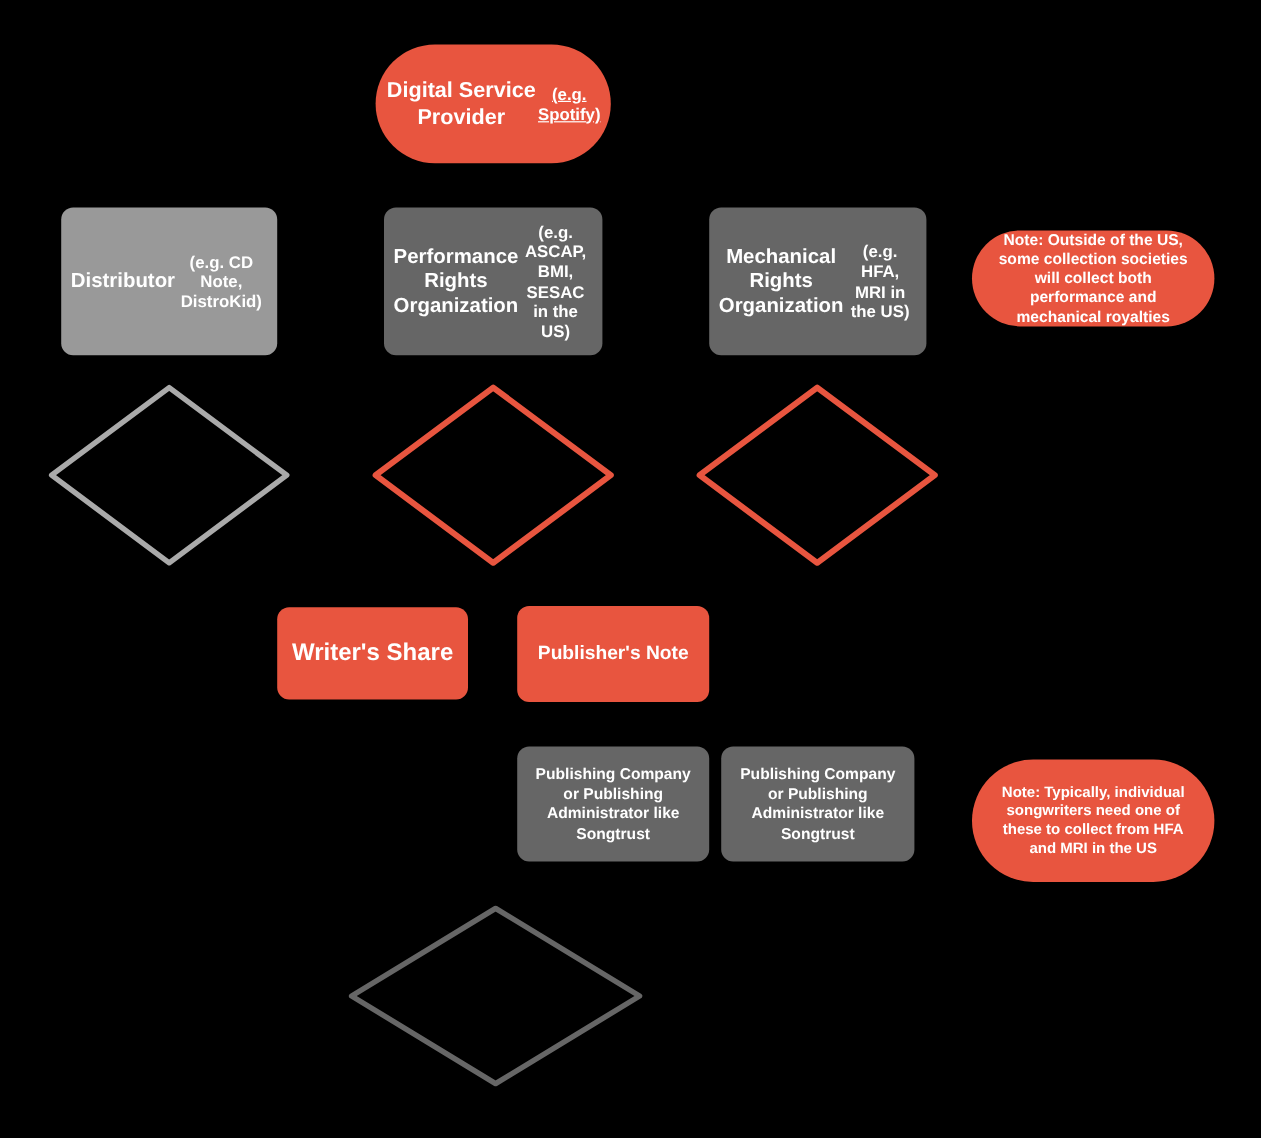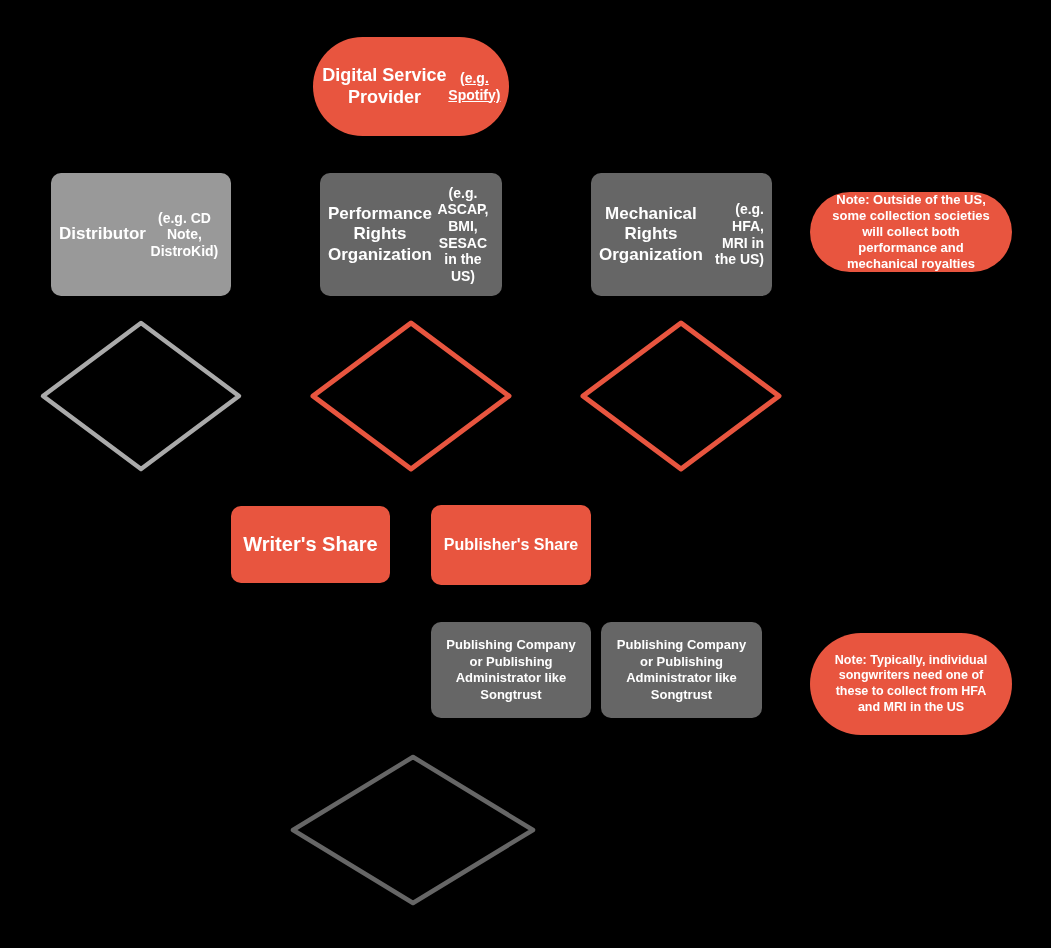--- a/index.html
+++ b/index.html
@@ -66,21 +66,21 @@
     <span class="sub" style="font-size:14px;">(e.g. CD Note, DistroKid)</span>
   </div>
 
   <div class="node rrect gray-dark" style="left:320px; top:173px; width:182px; height:123px;">
     <span class="title" style="font-size:17px;">Performance Rights Organization</span>
     <span class="sub" style="font-size:14px;">(e.g. ASCAP, BMI, SESAC in the US)</span>
   </div>
 
   <div class="node rrect gray-dark" style="left:591px; top:173px; width:181px; height:123px;">
     <span class="title" style="font-size:17px;">Mechanical Rights Organization</span>
-    <span class="sub" style="font-size:14px;text-align:right;">(e.g. HFA, MRI in the US)</span>
+    <span class="sub" style="font-size:14px;">(e.g. HFA, MRI in the US)</span>
   </div>
 
   <div class="node pill red" style="left:810px; top:192px; width:202px; height:80px; font-size:13px; line-height:1.22; padding:6px 16px;">
     <span class="title">Note: Outside of the US, some collection societies will collect both performance and mechanical royalties</span>
   </div>
 
   <svg class="diamond" style="left:38px; top:318px;" width="206" height="156" viewBox="0 0 206 156">
     <path d="M 103 5 L 201 78 L 103 151 L 5 78 Z" stroke="#aaaaaa" stroke-width="4.5"></path>
   </svg>
 
@@ -90,21 +90,21 @@
 
   <svg class="diamond" style="left:578px; top:318px;" width="206" height="156" viewBox="0 0 206 156">
     <path d="M 103 5 L 201 78 L 103 151 L 5 78 Z" stroke="#e8553f" stroke-width="5"></path>
   </svg>
 
   <div class="node rrect red" style="left:231px; top:506px; width:159px; height:77px;">
     <span class="title" style="font-size:20px;">Writer's Share</span>
   </div>
 
   <div class="node rrect red" style="left:431px; top:505px; width:160px; height:80px;">
-    <span class="title" style="font-size:16px;">Publisher's Share</span>
+    <span class="title" style="font-size:16px;">Publisher's Note</span>
   </div>
 
   <div class="node rrect gray-dark" style="left:431px; top:622px; width:160px; height:96px; font-size:13px; line-height:1.27; padding:4px 12px;">
     <span class="title">Publishing Company or Publishing Administrator like Songtrust</span>
   </div>
 
   <div class="node rrect gray-dark" style="left:601px; top:622px; width:161px; height:96px; font-size:13px; line-height:1.27; padding:4px 12px;">
     <span class="title">Publishing Company or Publishing Administrator like Songtrust</span>
   </div>
 

